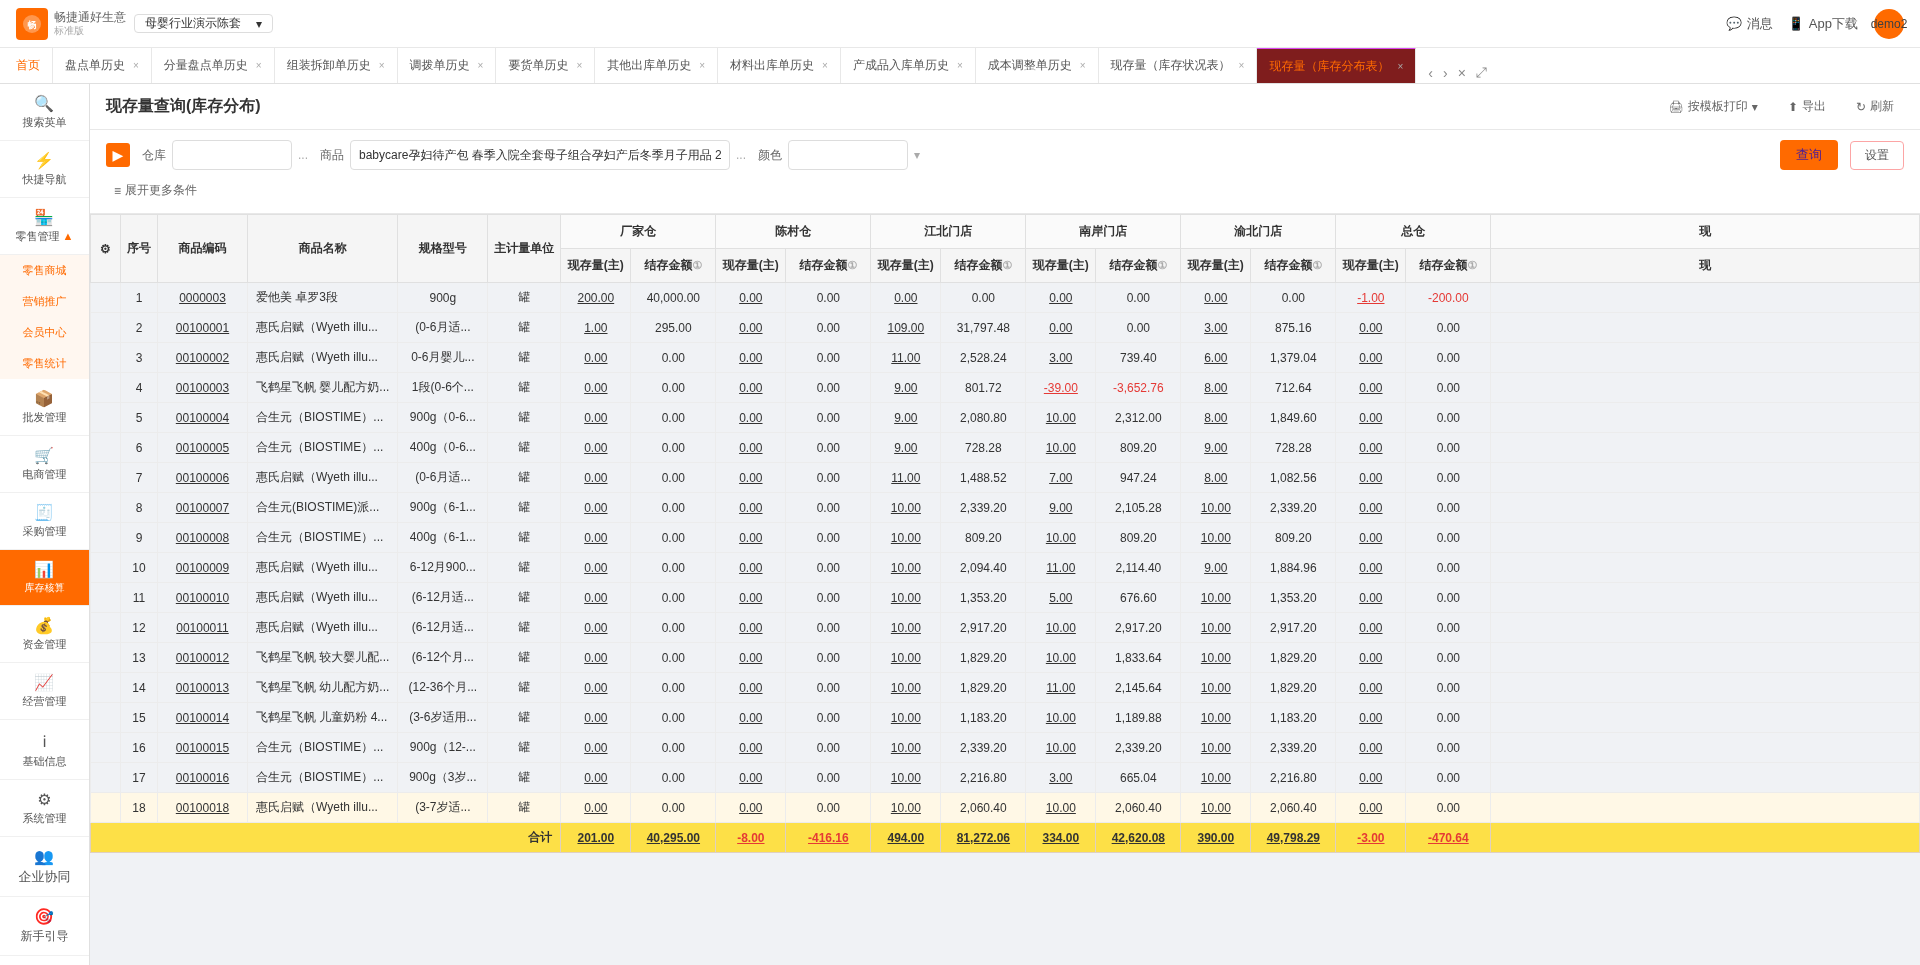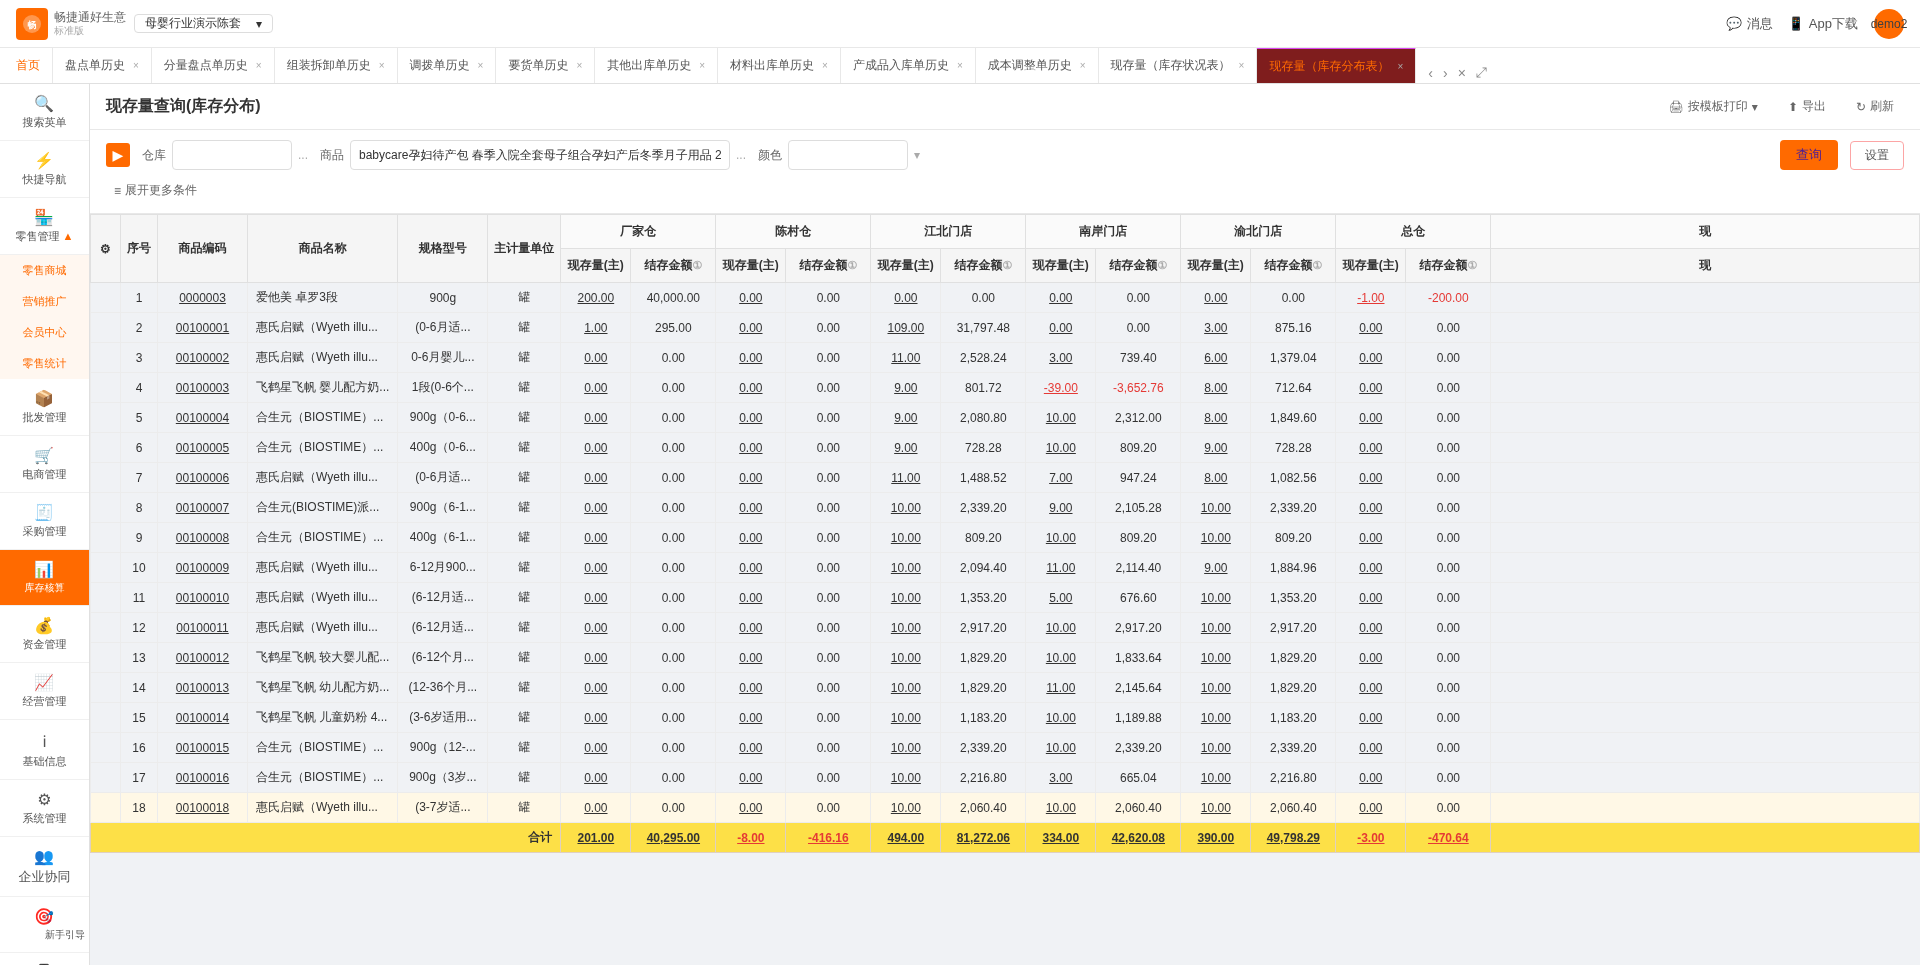--- a/index.html
+++ b/index.html
@@ -235,21 +235,21 @@
     <div class="sidebar-item" style="padding:10px 4px;">
       <div class="sidebar-icon">⚙</div>
       <div style="font-size:11px;">系统管理</div>
     </div>
     <div class="sidebar-item" style="padding:10px 4px;">
       <div class="sidebar-icon">👥</div>
       <div style="font-size:13px;">企业协同</div>
     </div>
     <div class="sidebar-item" style="padding:10px 4px;">
       <div class="sidebar-icon">🎯</div>
-      <div style="font-size:10px;text-align:right;">新手引导</div>
+      <div style="font-size:12px;">新手引导</div>
     </div>
     <div class="sidebar-item" style="padding:10px 4px;">
       <div class="sidebar-icon">📱</div>
 
     </div>
 
   </div>
 
   <div class="main">
 

